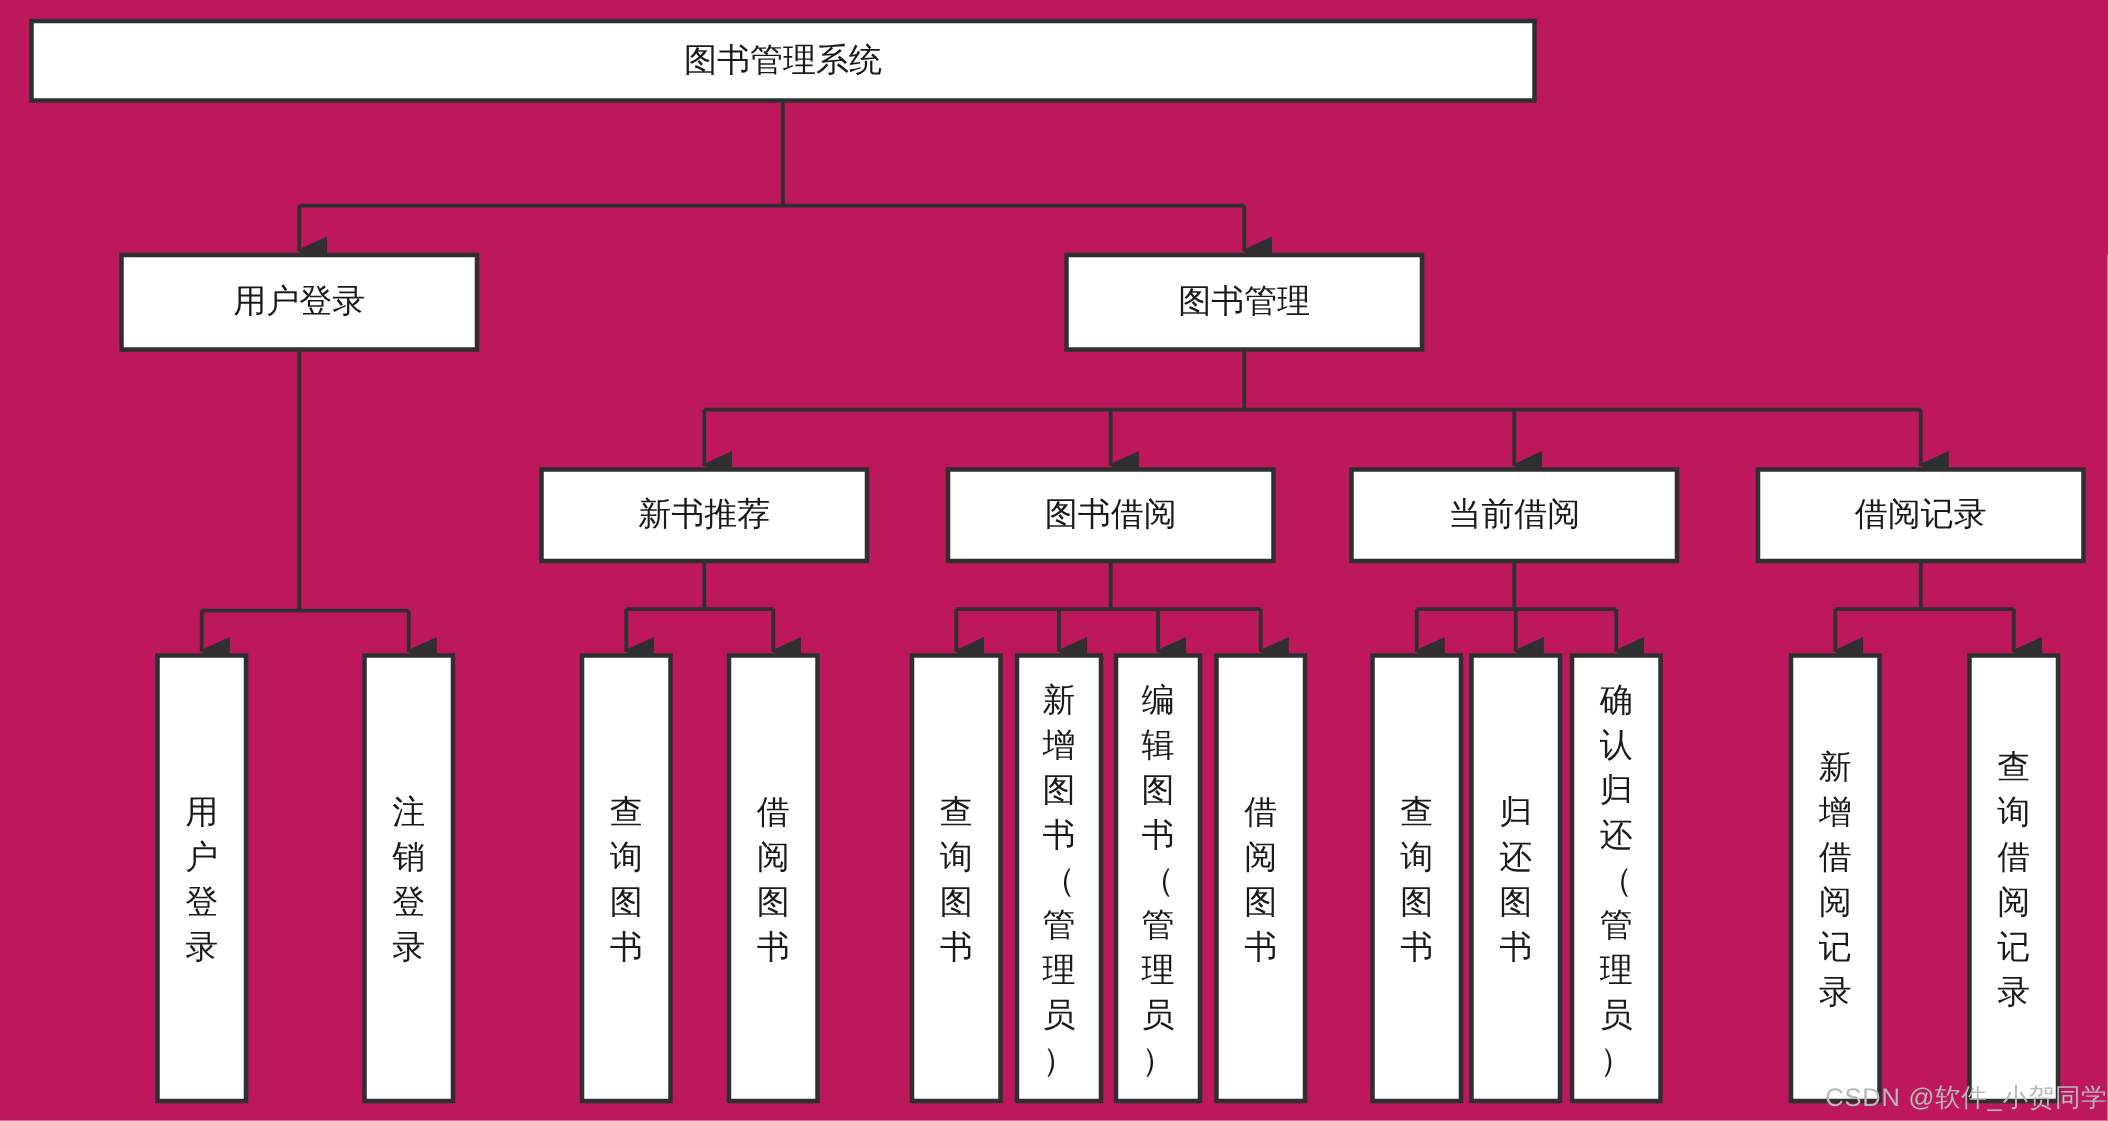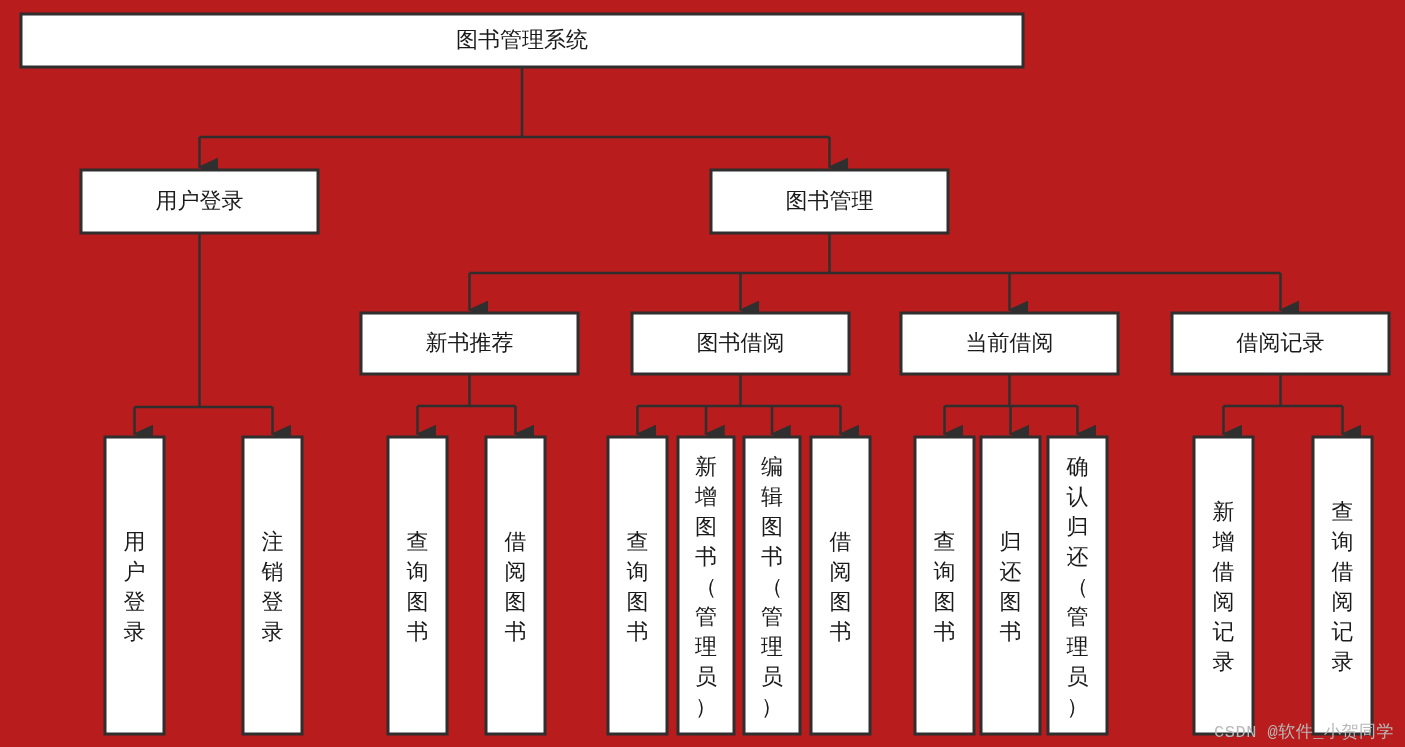--- a/index.html
+++ b/index.html
@@ -10,21 +10,21 @@
   body {
     width: 1405px;
     height: 747px;
     font-family: "Liberation Sans", "DejaVu Sans", sans-serif;
     overflow: hidden;
   }
   #diagram-root {
     position: relative;
     width: 1405px;
     height: 747px;
-    background: #b91c1c;
+    background: #be185d;
   }
   svg#diagram-svg {
     position: absolute;
     top: 0;
     left: 0;
     width: 1405px;
     height: 747px;
     display: block;
   }
   .node-rect {
@@ -49,23 +49,23 @@
     stroke: #2f2f2f;
     stroke-width: 2.5;
     fill: none;
   }
   .arrow-head {
     fill: #2f2f2f;
     stroke: none;
   }
   .watermark {
     position: absolute;
-    right: 11px;
+    right: 0;
     bottom: 4px;
-    font-family: Liberation Mono, monospace;
+    font-family: Liberation Sans, sans-serif;
     font-size: 17px;
     color: #b8b8b8;
     white-space: nowrap;
     letter-spacing: 0.5px;
   }
 </style>
 </head>
 <body>
 
 <div id="diagram-root">

